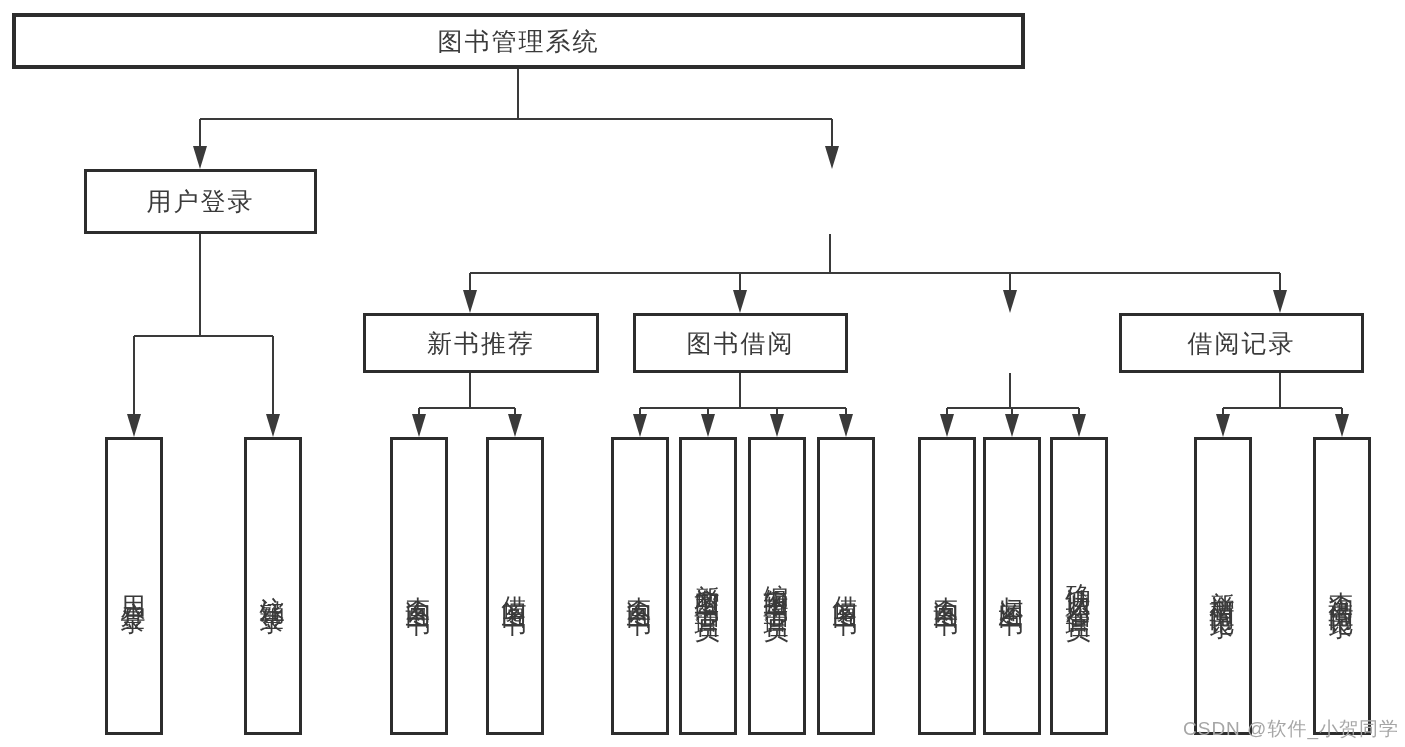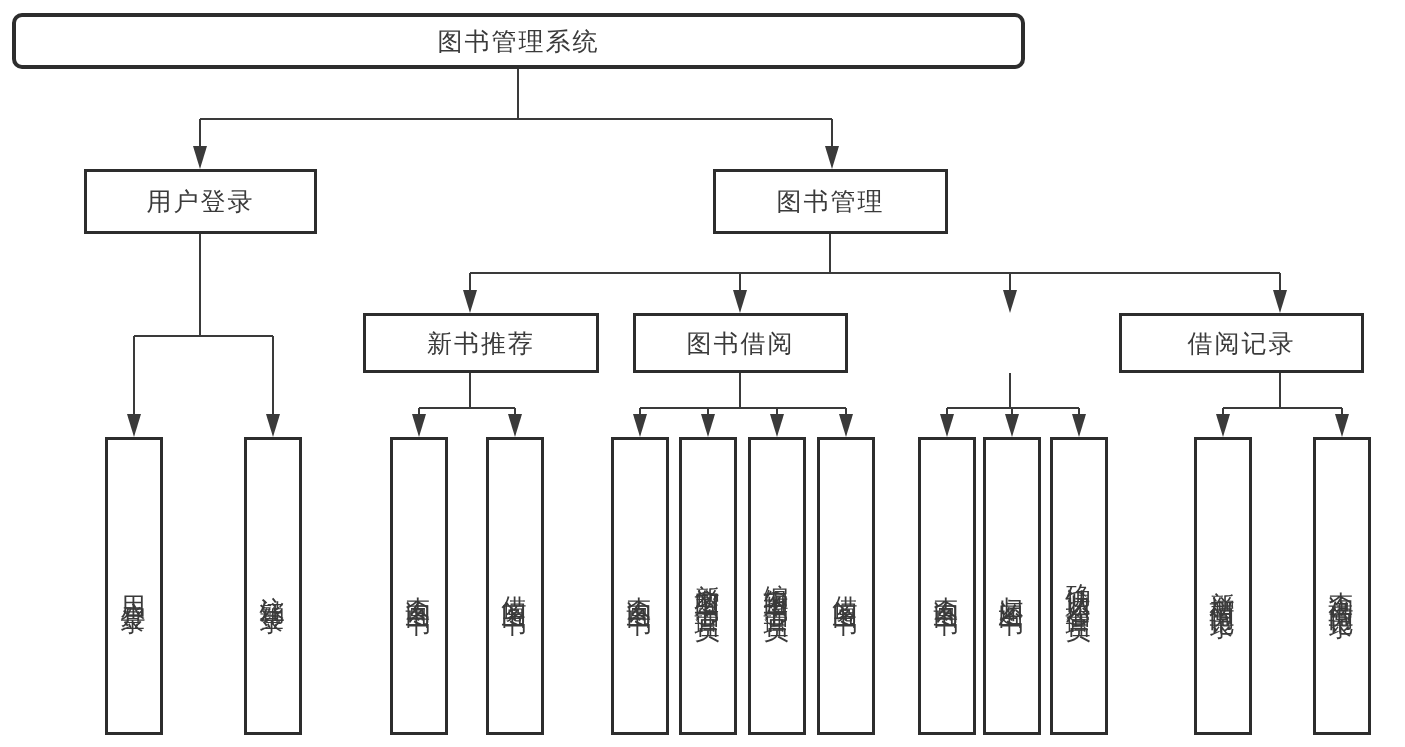--- a/index.html
+++ b/index.html
@@ -28,21 +28,21 @@
     border: 3px solid #2d2d2d;
     display: flex;
     align-items: center;
     justify-content: center;
     color: #3a3a3a;
     font-size: 25px;
     letter-spacing: 2px;
     z-index: 2;
     white-space: nowrap;
   }
-  .node.root { border-width: 4px; border-radius: 10px; }
+  .node.root { border-width: 4px; }
   .node.leaf {
     writing-mode: vertical-rl;
     text-orientation: mixed;
     letter-spacing: 5px;
     font-size: 25px;
     padding: 2px 0;
     white-space: normal;
   }
   .watermark {
     position: absolute;
@@ -88,21 +88,20 @@
       <polygon points="1005,414 1019,414 1012,437"></polygon>
       <polygon points="1072,414 1086,414 1079,437"></polygon>
       <polygon points="1216,414 1230,414 1223,437"></polygon>
       <polygon points="1335,414 1349,414 1342,437"></polygon>
     </g>
   </svg>
 
   <div class="node root" style="left:12px; top:13px; width:1013px; height:56px;">图书管理系统</div>
 
   <div class="node" style="left:84px; top:169px; width:233px; height:65px;">用户登录</div>
-  <div class="node" style="left:713px; top:169px; width:235px; height:65px;">图书管理</div>
 
   <div class="node" style="left:363px; top:313px; width:236px; height:60px;">新书推荐</div>
   <div class="node" style="left:633px; top:313px; width:215px; height:60px;">图书借阅</div>
   <div class="node" style="left:1119px; top:313px; width:245px; height:60px;">借阅记录</div>
 
   <div class="node leaf" style="left:105px; top:437px; width:58px; height:298px;">用户登录</div>
   <div class="node leaf" style="left:244px; top:437px; width:58px; height:298px;">注销登录</div>
 
   <div class="node leaf" style="left:390px; top:437px; width:58px; height:298px;">查询图书</div>
   <div class="node leaf" style="left:486px; top:437px; width:58px; height:298px;">借阅图书</div>
@@ -112,14 +111,15 @@
   <div class="node leaf" style="left:748px; top:437px; width:58px; height:298px;">编辑图书（管理员）</div>
   <div class="node leaf" style="left:817px; top:437px; width:58px; height:298px;">借阅图书</div>
 
   <div class="node leaf" style="left:918px; top:437px; width:58px; height:298px;">查询图书</div>
   <div class="node leaf" style="left:983px; top:437px; width:58px; height:298px;">归还图书</div>
   <div class="node leaf" style="left:1050px; top:437px; width:58px; height:298px;">确认归还（管理员）</div>
 
   <div class="node leaf" style="left:1194px; top:437px; width:58px; height:298px;">新增借阅记录</div>
   <div class="node leaf" style="left:1313px; top:437px; width:58px; height:298px;">查询借阅记录</div>
 
+  <div class="watermark">CSDN @软件_小贺同学</div>
 
 </div>
 
 </body></html>

